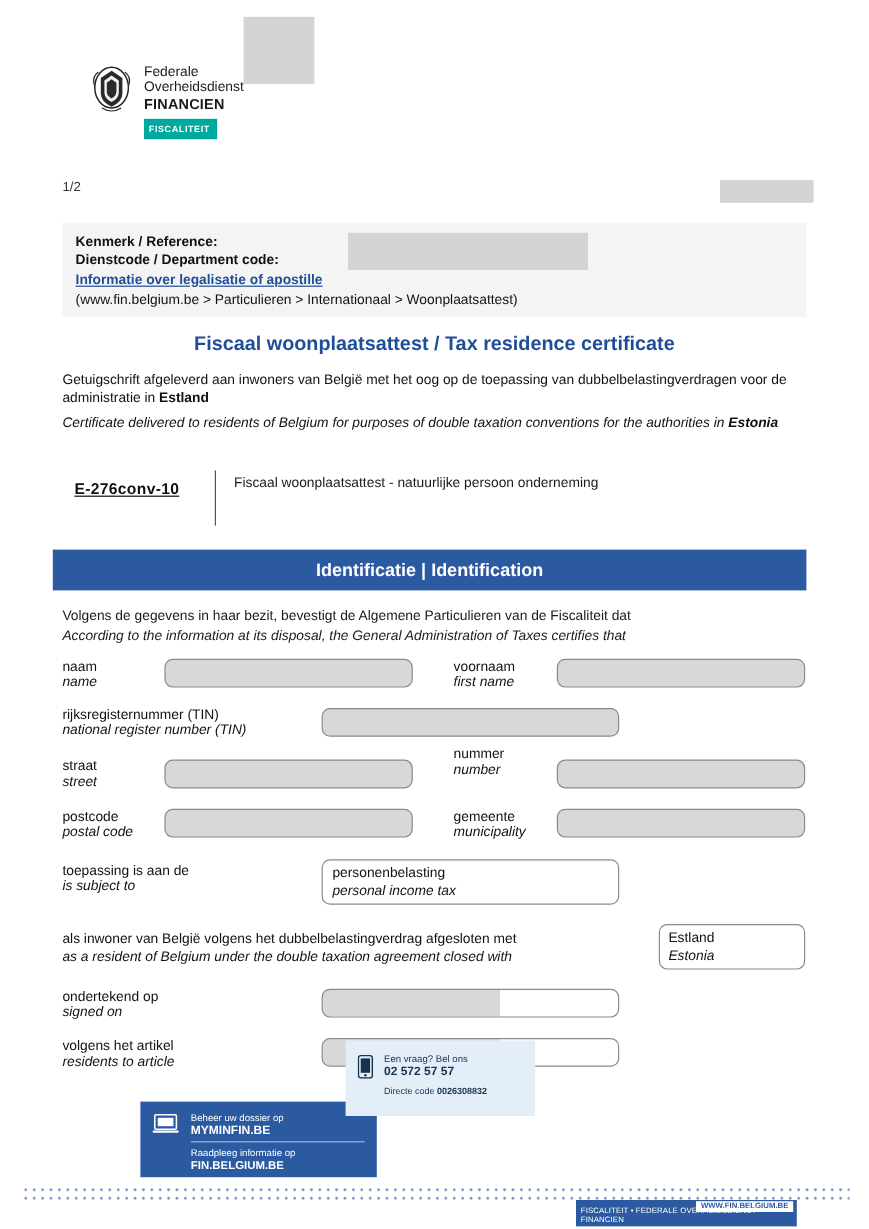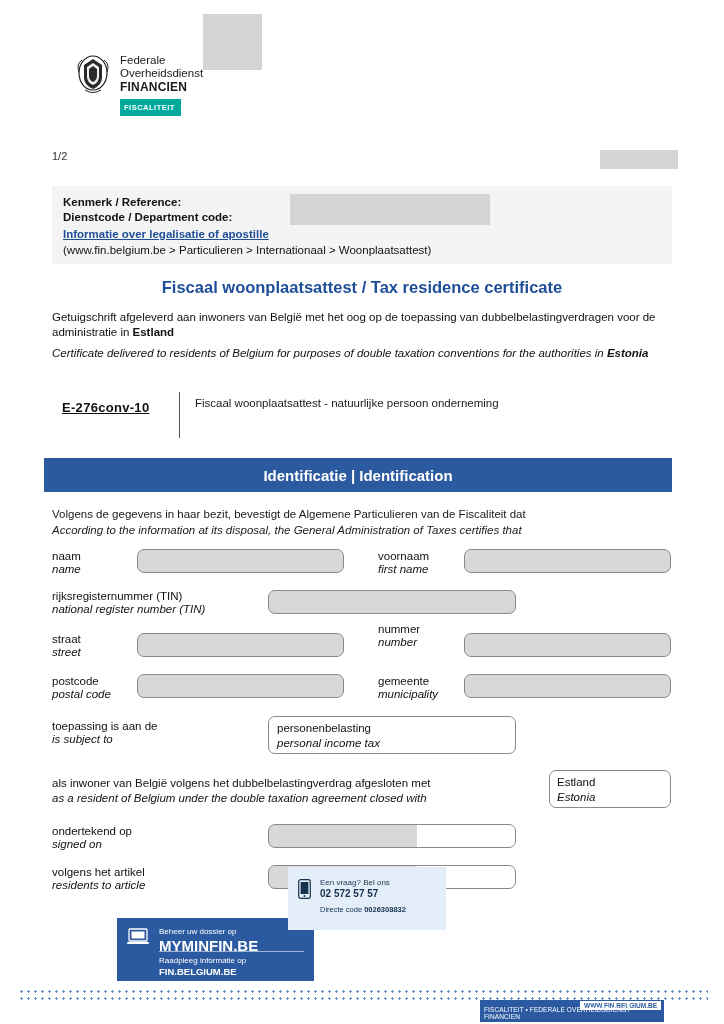--- a/index.html
+++ b/index.html
@@ -284,21 +284,21 @@
   .footer-blue .t1 {
     position: absolute;
     left: 42px;
     top: 9px;
     font-size: 8px;
   }
   .footer-blue .t2 {
     position: absolute;
     left: 42px;
     top: 19px;
-    font-size: 15px;
+    font-size: 10px;
     font-weight: bold;
   }
   .footer-blue .sep {
     position: absolute;
     left: 42px;
     top: 33px;
     width: 145px;
     height: 1px;
     background: rgba(255,255,255,.55);
   }

